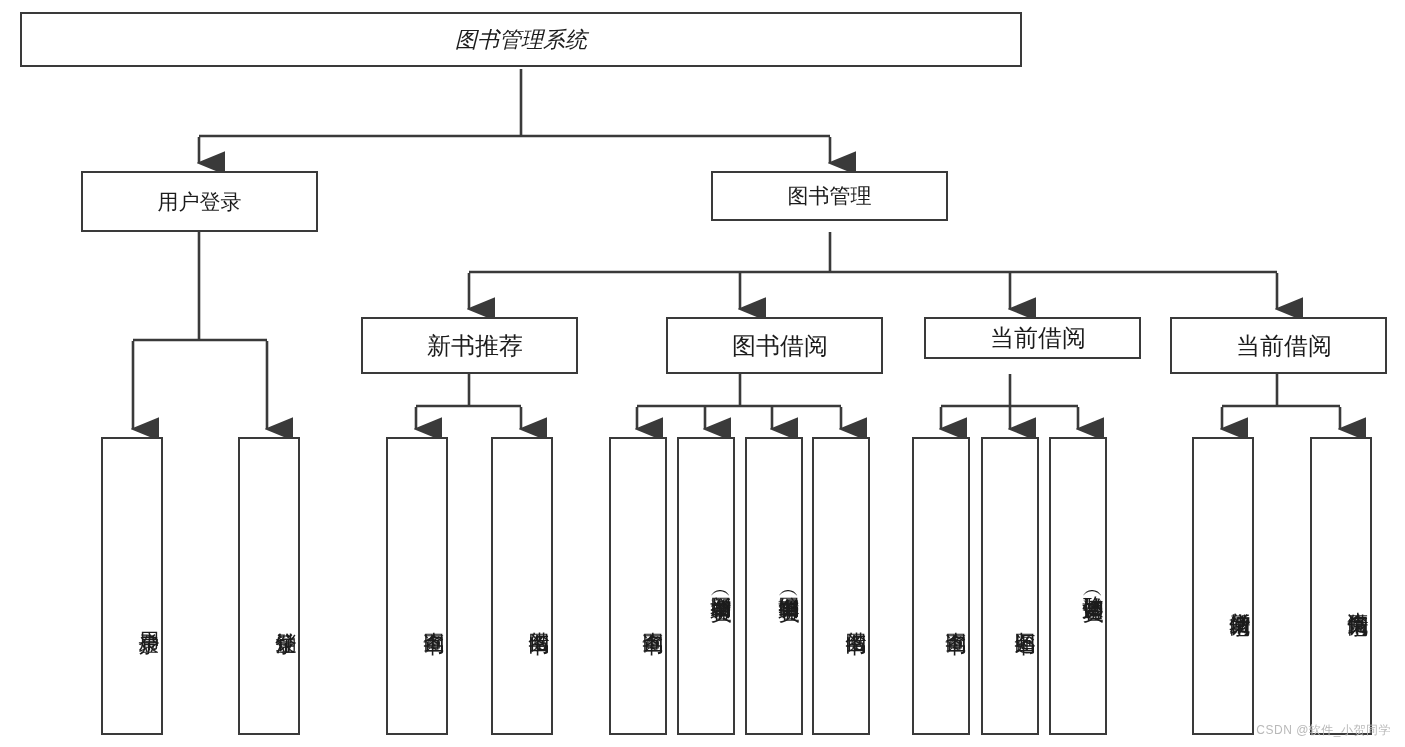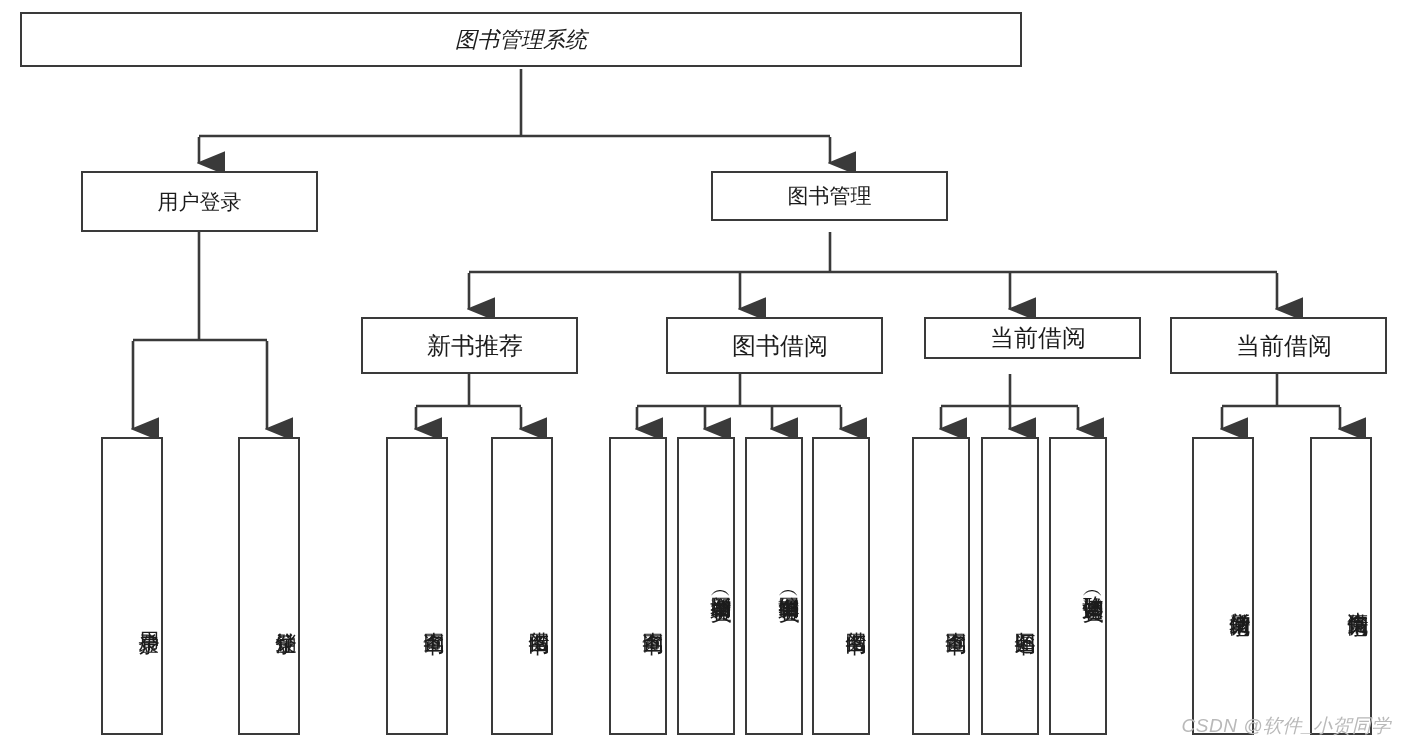--- a/index.html
+++ b/index.html
@@ -61,25 +61,24 @@
     left: 0;
     top: 0;
     width: 1405px;
     height: 747px;
     pointer-events: none;
   }
   .watermark {
     position: absolute;
     right: 14px;
     bottom: 8px;
-    font-size: 19px;
+    font-size: 12px;
     color: #b9b9b9;
     letter-spacing: 0.5px;
     white-space: nowrap;
-    font-style: italic;
   }
 </style>
 </head>
 <body>
 
 <div id="canvas">
 
   <svg class="wires" viewBox="0 0 1405 747">
     <defs>
       <marker id="arrow" viewBox="0 0 12 12" refX="6" refY="11" markerWidth="11" markerHeight="11" orient="auto-start-reverse">

